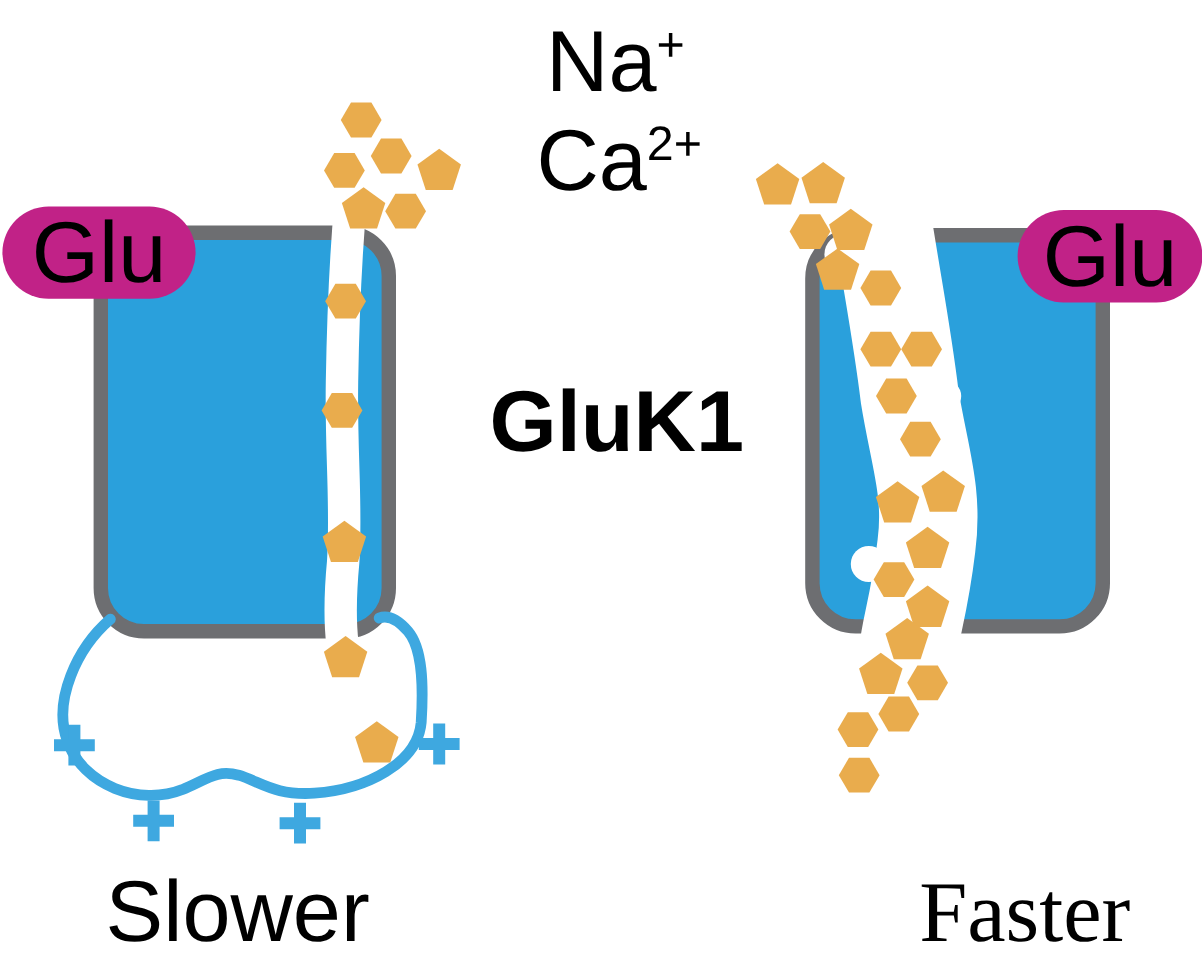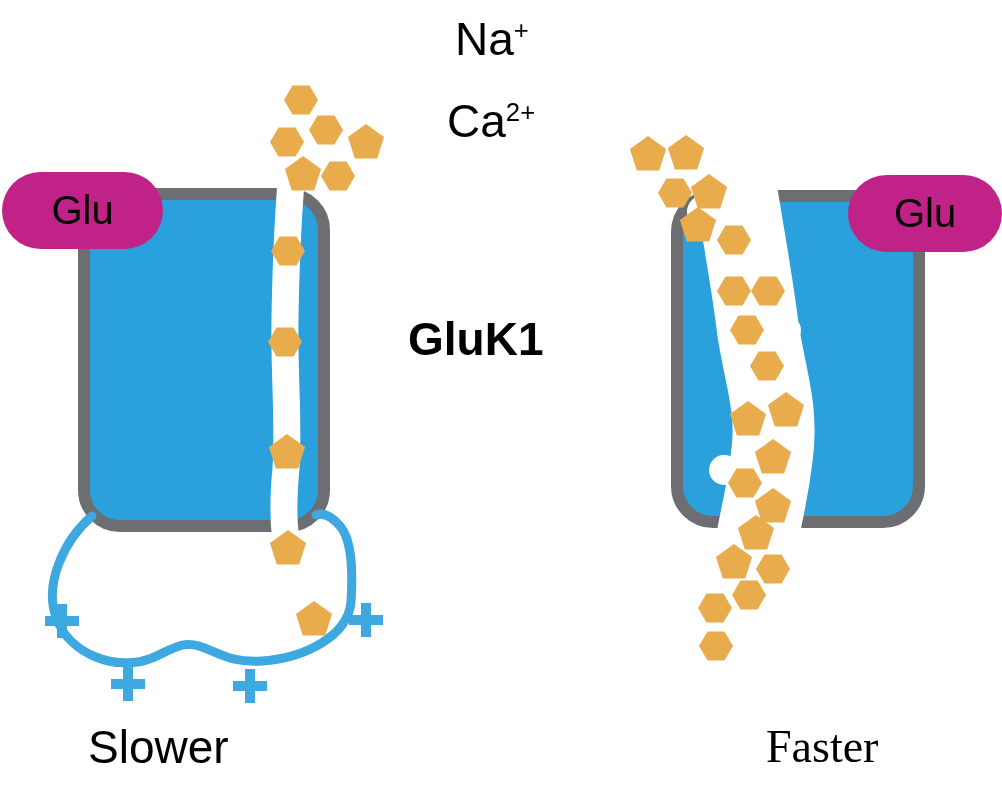--- a/index.html
+++ b/index.html
@@ -1,22 +1,22 @@
 <!DOCTYPE html>
 <html><head>
 <meta charset="utf-8">
 <style>
   html,body{margin:0;padding:0;background:#ffffff;}
   .canvas{position:relative;width:1002px;height:811px;background:#ffffff;overflow:hidden;
           font-family:"Liberation Sans",sans-serif;}
   #diagram-svg{position:absolute;left:0;top:0;}
-  .label{position:absolute;color:#000;font-size:46px;line-height:1.02;white-space:nowrap;}
+  .label{position:absolute;color:#000;font-size:72px;line-height:1.02;white-space:nowrap;}
   .label sup{font-size:0.56em;}
   .pill{position:absolute;height:77px;border-radius:40px;display:flex;align-items:center;
-        justify-content:center;color:#000;font-size:40px;}
+        justify-content:center;color:#000;font-size:72px;}
   .pill-left{left:2px;top:172px;width:161px;}
   .pill-right{left:848px;top:175px;width:154px;}
   .lbl-na{left:455px;top:16px;}
   .lbl-ca{left:447px;top:98px;}
   .lbl-gluk1{left:408px;top:316px;font-weight:bold;}
   .lbl-slower{left:88px;top:724px;text-align:right;}
   .lbl-faster{left:766px;top:724px;font-family:Liberation Serif, serif;}
 </style>
 </head>
 <body>

